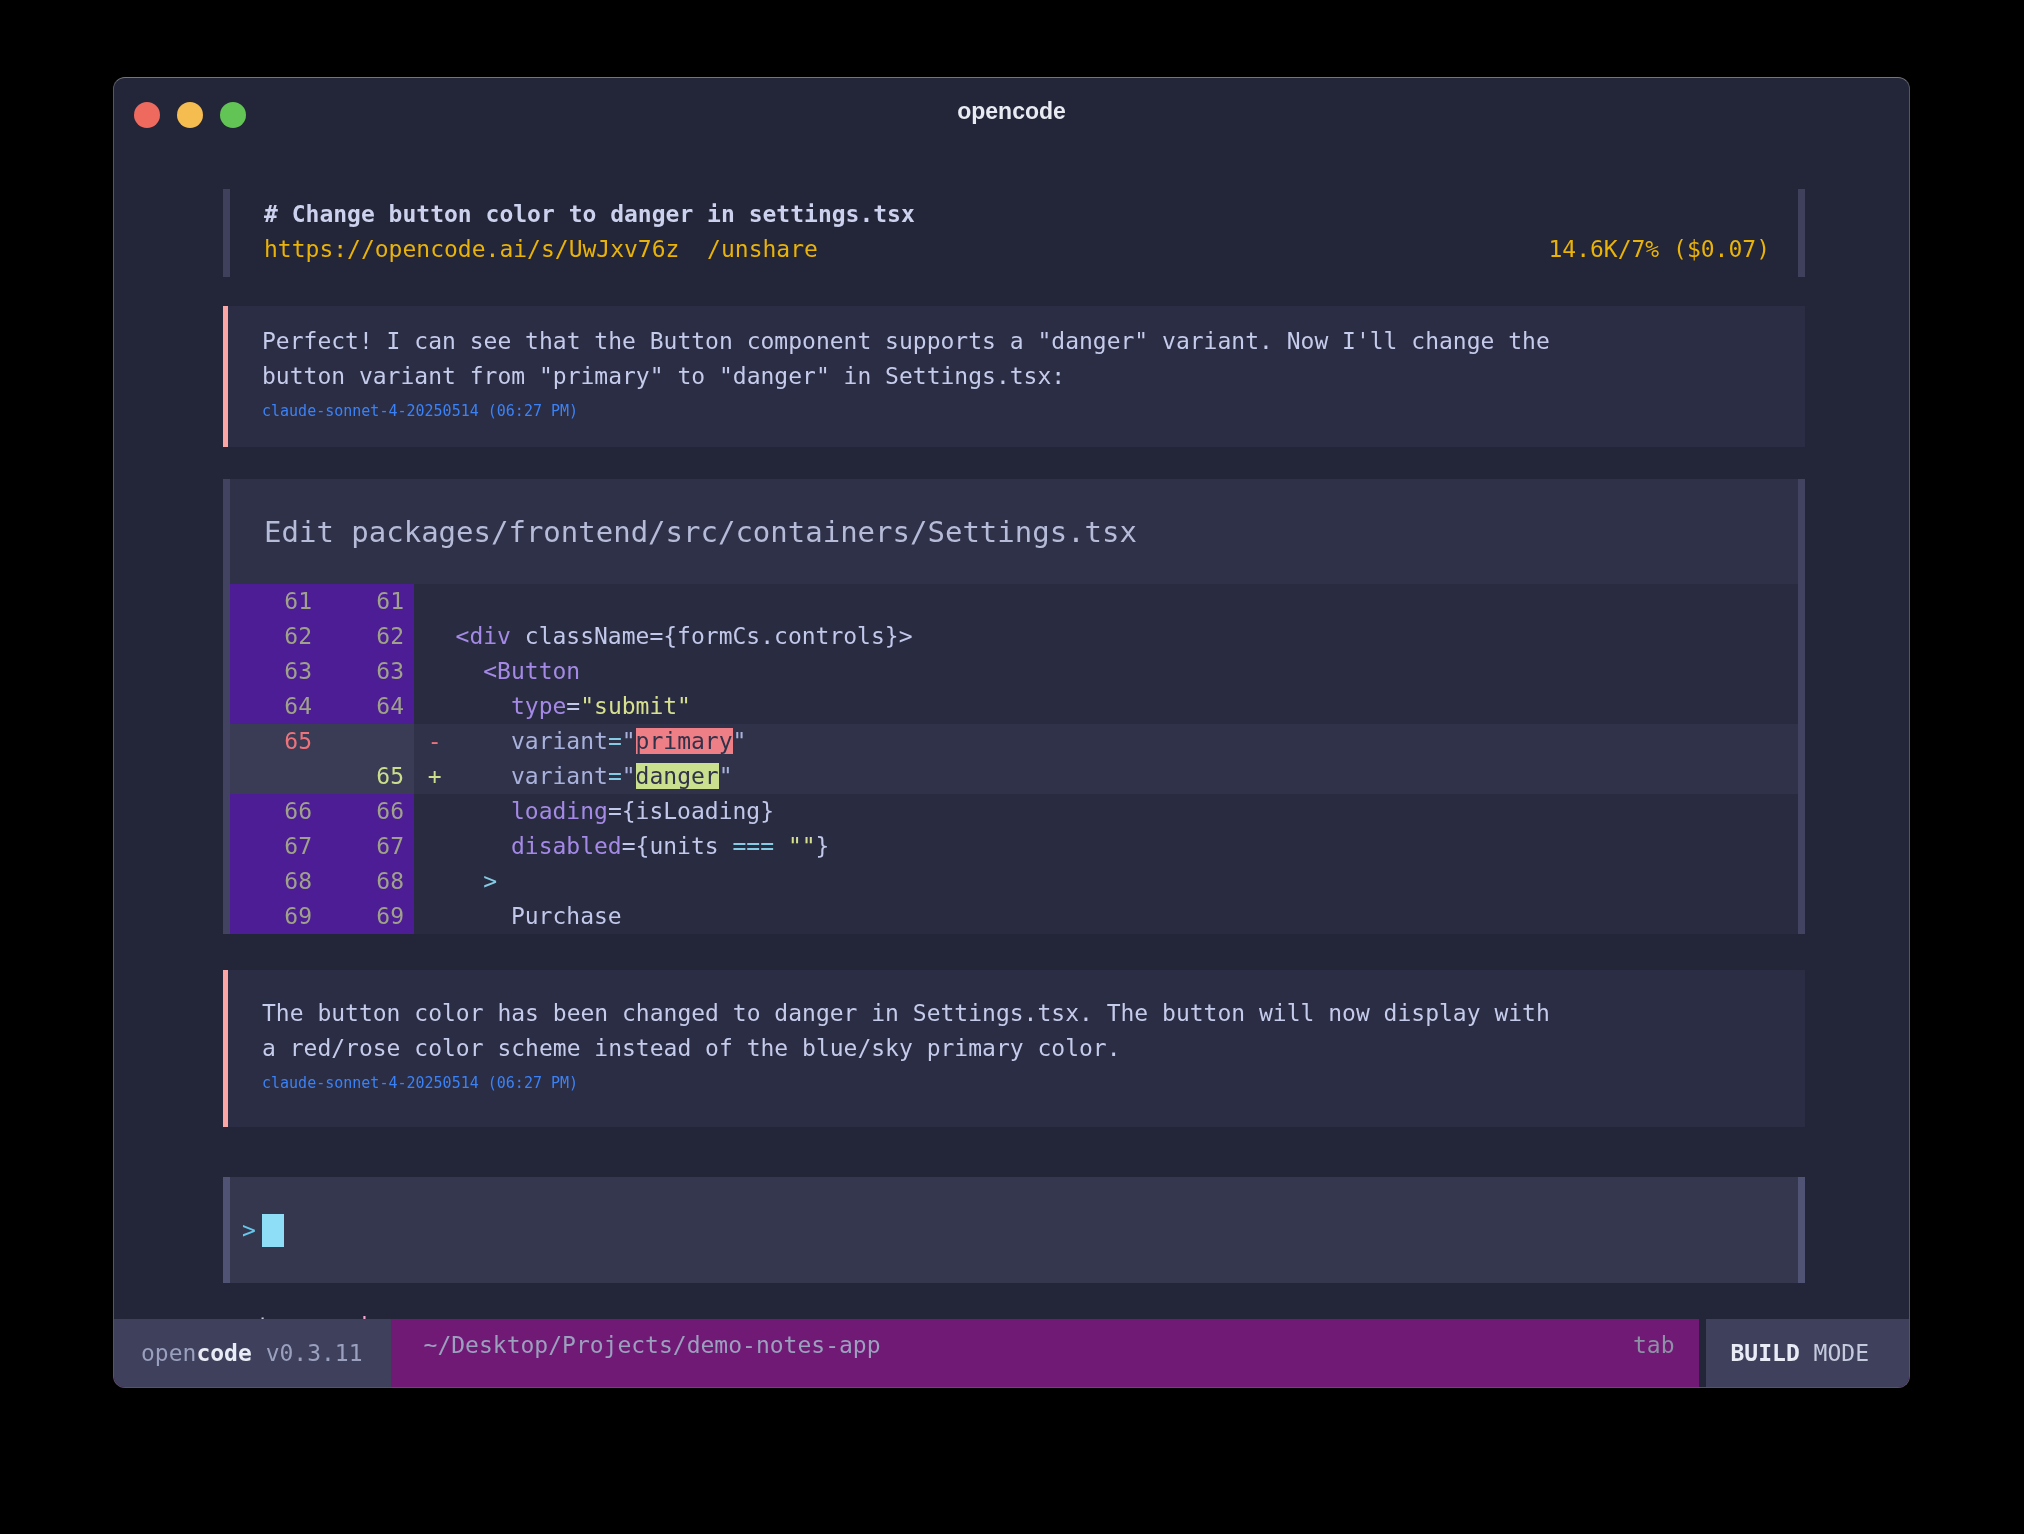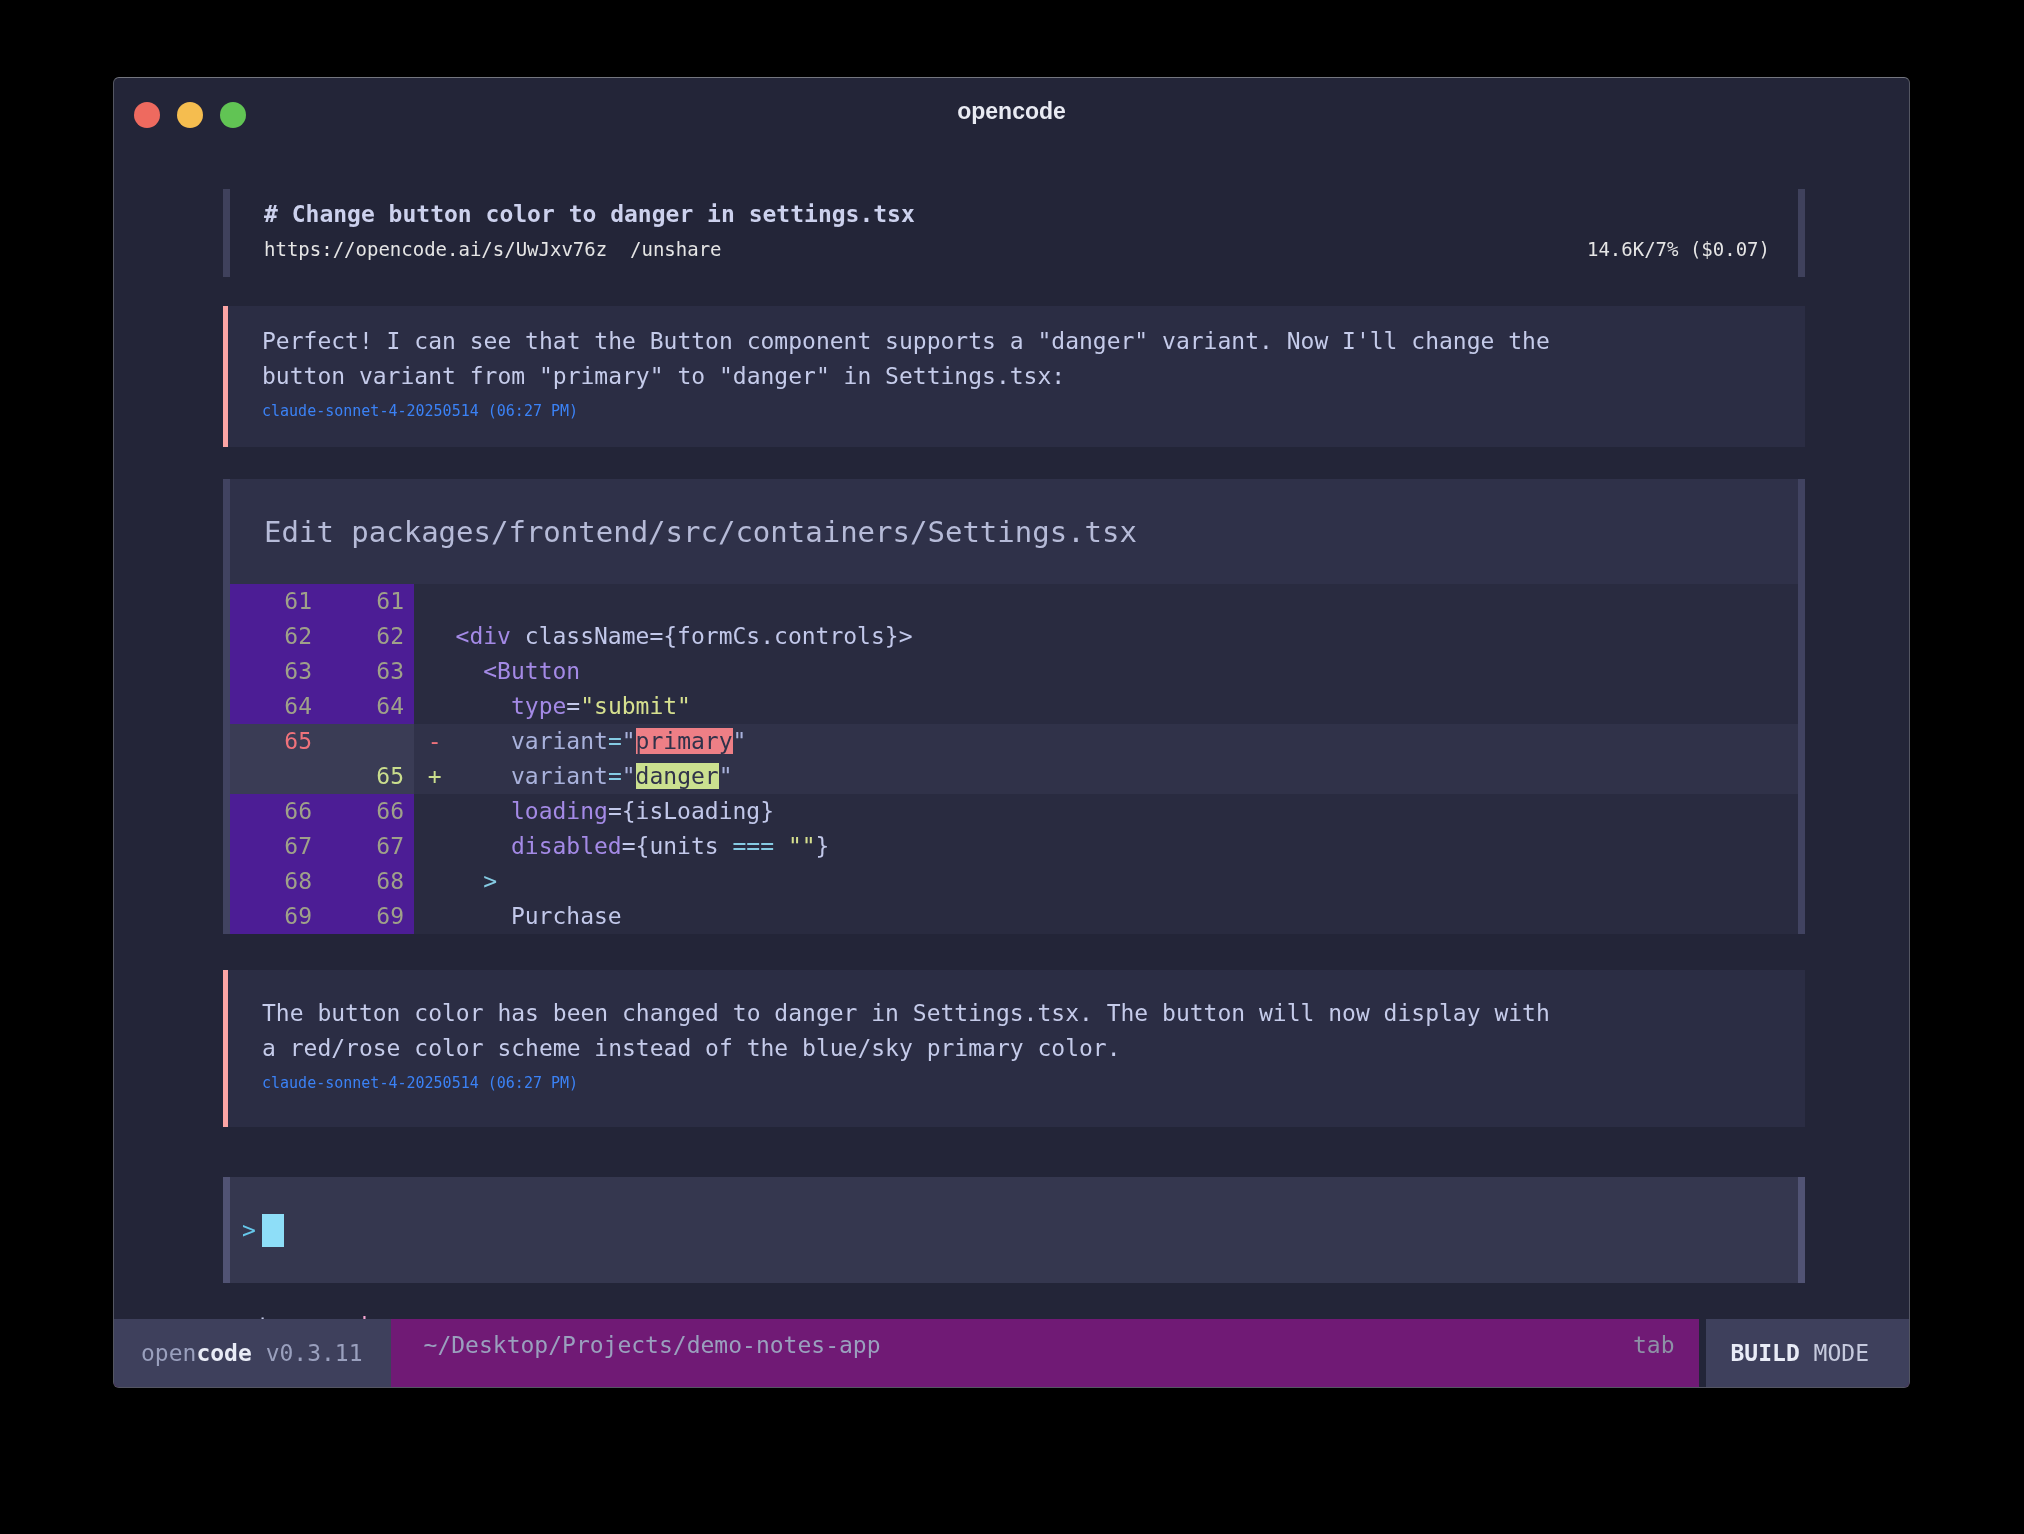--- a/index.html
+++ b/index.html
@@ -1,34 +1,34 @@
 <!DOCTYPE html>
 <html><head>
 <meta charset="utf-8">
 <style>
   html,body{margin:0;padding:0;background:#000;}
   body{width:2024px;height:1534px;position:relative;overflow:hidden;
        font-family:"DejaVu Sans Mono","Liberation Mono",monospace;}
   .window{position:absolute;left:113px;top:77px;width:1797px;height:1311px;
-          background:#232538;border-radius:6px;border:1px solid #545662;border-top-color:#74767f;
+          background:#232538;border-radius:12px;border:1px solid #545662;border-top-color:#74767f;
           box-shadow:0 30px 70px rgba(0,0,0,.65);box-sizing:border-box;overflow:hidden;}
   
   .titlebar{position:relative;height:62px;}
   .lights{position:absolute;left:20px;top:24px;display:flex;gap:17px;}
   .light{width:26px;height:26px;border-radius:50%;}
   .title{position:absolute;left:0;right:0;top:0;height:62px;line-height:66px;text-align:center;
          font-family:"Liberation Sans",sans-serif;font-weight:bold;font-size:23px;color:#e9ebf3;}
   
   .content{position:absolute;left:109px;top:62px;width:1582px;}
   .mono{font-size:23px;line-height:35px;}
   
   .sess{margin-top:49px;border-left:7px solid #3f415c;border-right:7px solid #3f415c;
         padding:8px 0 10px 34px;box-sizing:border-box;position:relative;}
   .sess-title{font-size:23px;line-height:35px;font-weight:bold;color:#ccd1ed;white-space:pre;}
-  .sess-sub{font-size:19px;line-height:35px;color:#e5e5e5;white-space:pre;display:flex;}
+  .sess-sub{font-size:23px;line-height:35px;color:#eab308;white-space:pre;display:flex;}
   .sess-url{flex:0 0 auto;}
   .sess-metrics{margin-left:auto;padding-right:28px;}
   
   .msg{margin-top:29px;background:#2b2d44;border-left:5px solid #fca5a5;
        padding:18px 20px 18px 34px;}
   .msg.second{margin-top:36px;padding-top:26px;padding-bottom:26px;}
   .msg-text{font-size:23px;line-height:35px;color:#c5cbea;white-space:pre;}
   .msg-stamp{font-size:15px;line-height:35px;color:#3b82f6;white-space:pre;}
   
   .tool{margin-top:32px;background:#2f3149;border-left:7px solid #414361;border-right:7px solid #414361;

